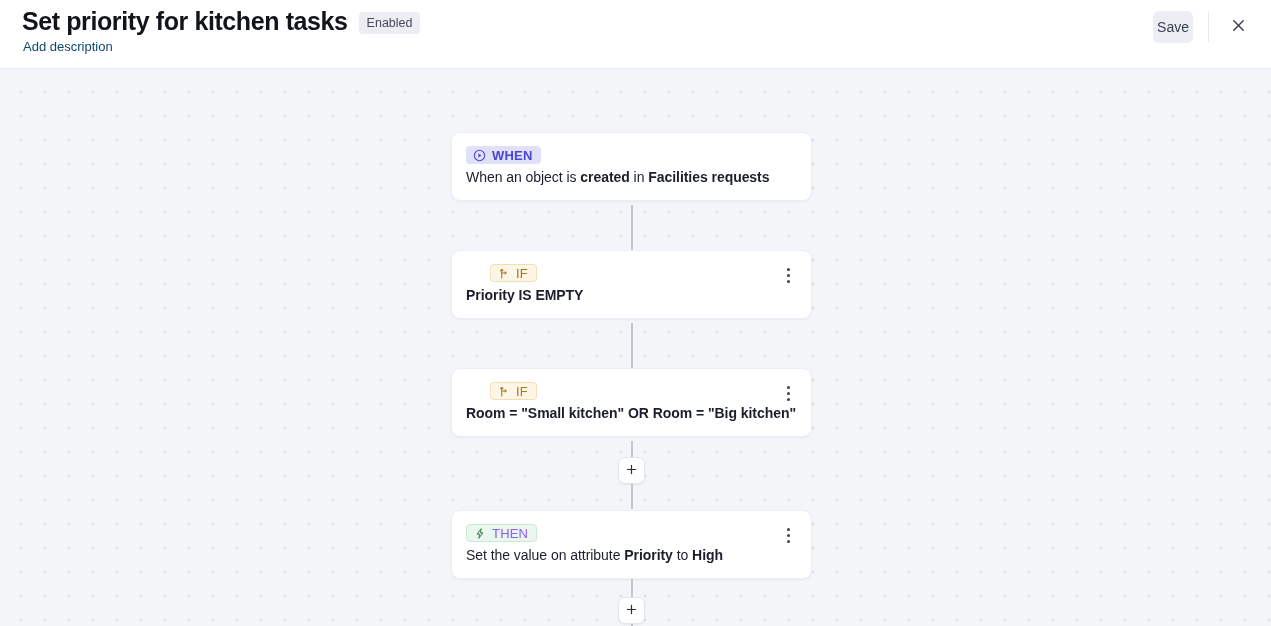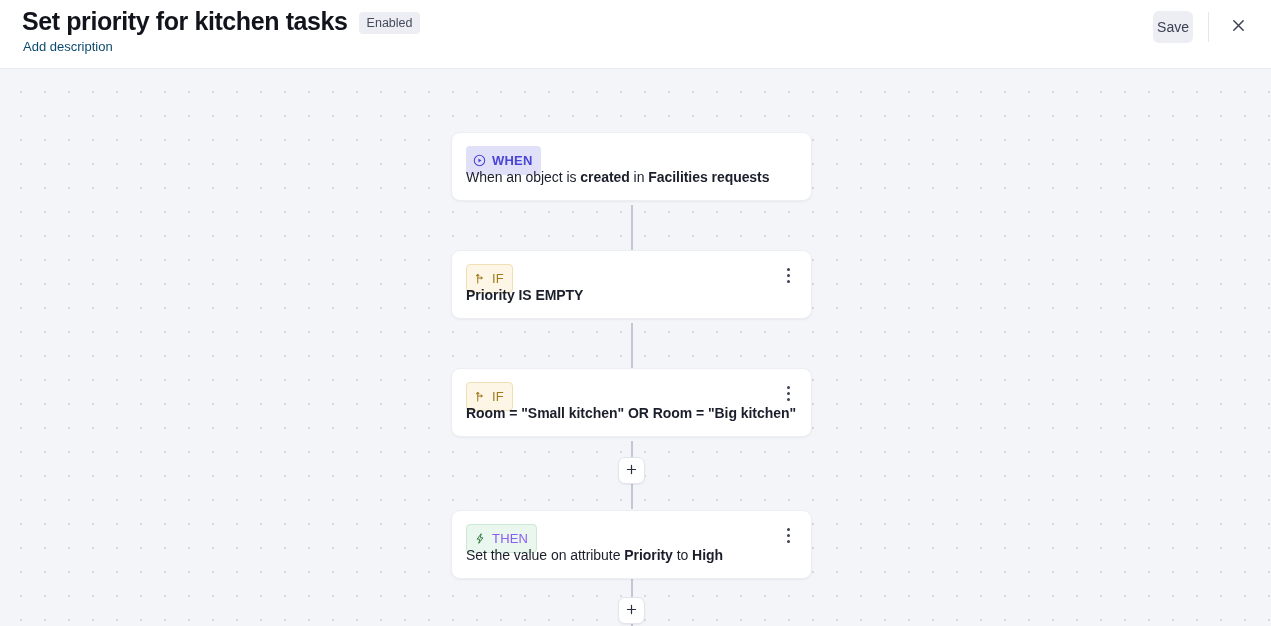--- a/index.html
+++ b/index.html
@@ -163,38 +163,39 @@
   .card-head {
     display: flex;
     align-items: flex-start;
     justify-content: space-between;
     height: 22px;
   }
   .badge {
     display: inline-flex;
     align-items: center;
     gap: 6px;
-    height: 29px;
+    height: 18px;
     box-sizing: border-box;
     padding: 0 8px 0 7px;
     border-radius: 4px;
     font-size: 13px;
     font-weight: 700;
     letter-spacing: 0.2px;
     line-height: 1;
   }
   .badge-when {
     background: #e0e1f8;
     color: #4a45d6;
   }
   .badge-if {
     background: #fdf6e7;
     color: #a07a1e;
     border: 1px solid #f0dfb3;
     font-weight: 500;
+    margin-left: 24px;
   }
   .badge-then {
     background: #eaf7ee;
     color: #8b5cf6;
     border: 1px solid #cbe9d5;
     font-weight: 500;
   }
   .badge svg { display: block; flex: 0 0 auto; }
 
   .kebab {

